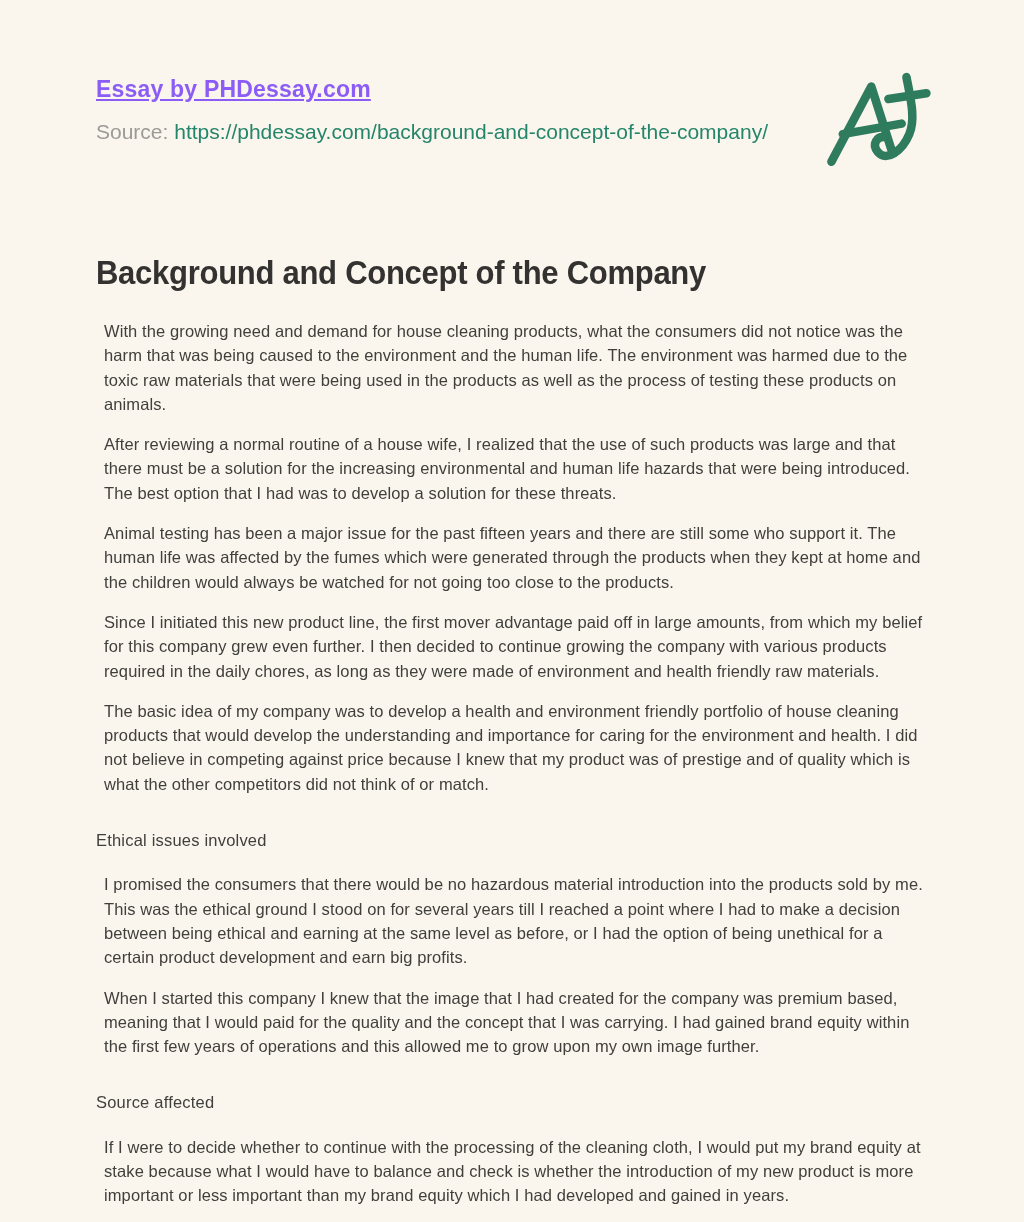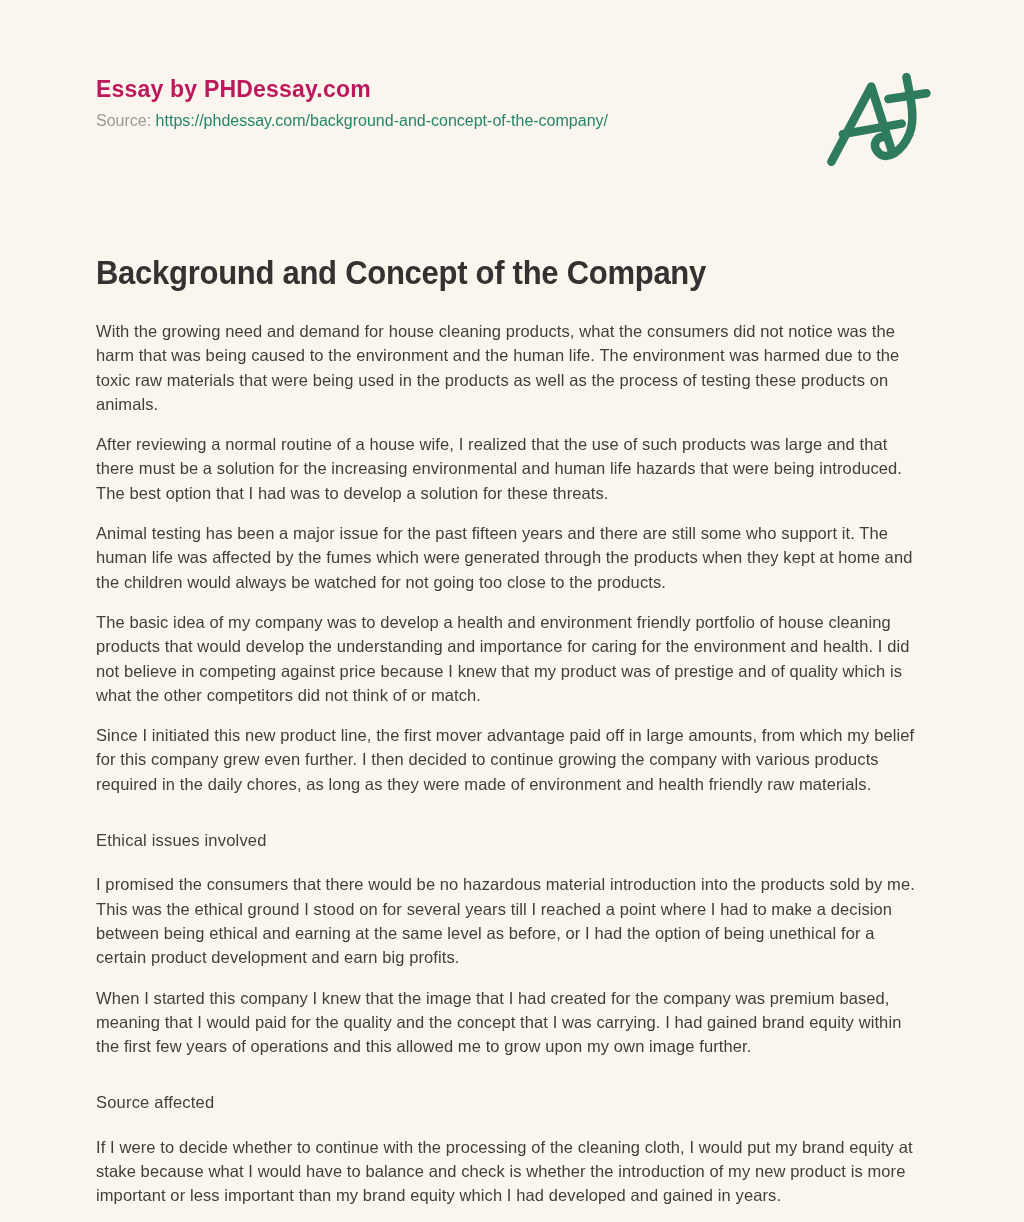--- a/index.html
+++ b/index.html
@@ -27,27 +27,28 @@
     display: flex;
     justify-content: space-between;
     align-items: flex-start;
   }
 
   .header-left { flex: 1 1 auto; }
 
   .byline {
     font-size: 23px;
     font-weight: 700;
-    color: #be185d;
+    color: #8b5cf6;
     letter-spacing: 0.2px;
+    text-decoration: underline;
   }
 
   .source-line {
-    margin-top: 9px;
-    font-size: 16px;
+    margin-top: 17px;
+    font-size: 21px;
     color: #9c9a96;
   }
 
   .source-line a {
     color: #25856a;
     text-decoration: none;
   }
 
   .logo {
     flex: 0 0 auto;
@@ -71,21 +72,21 @@
   }
 
   .article {
     margin-top: 27px;
     max-width: 832px;
   }
 
   .article p {
     font-size: 16.5px;
     line-height: 24.3px;
-    margin: 0 0 16px 0;
+    margin: 0 0 16px 8px;
     color: #413f3c;
     letter-spacing: 0.1px;
   }
 
   .article h2 {
     font-size: 16.5px;
     line-height: 24.3px;
     font-weight: 400;
     color: #413f3c;
     margin: 32px 0 20px 0;
@@ -119,22 +120,22 @@
       </svg>
     </div>
   </div>
 
   <h1 class="page-title">Background and Concept of the Company</h1>
 
   <div class="article">
     <p>With the growing need and demand for house cleaning products, what the consumers did not notice was the harm that was being caused to the environment and the human life. The environment was harmed due to the toxic raw materials that were being used in the products as well as the process of testing these products on animals.</p>
     <p>After reviewing a normal routine of a house wife, I realized that the use of such products was large and that there must be a solution for the increasing environmental and human life hazards that were being introduced. The best option that I had was to develop a solution for these threats.</p>
     <p>Animal testing has been a major issue for the past fifteen years and there are still some who support it. The human life was affected by the fumes which were generated through the products when they kept at home and the children would always be watched for not going too close to the products.</p>
+    <p>Since I initiated this new product line, the first mover advantage paid off in large amounts, from which my belief for this company grew even further. I then decided to continue growing the company with various products required in the daily chores, as long as they were made of environment and health friendly raw materials.</p>
     <p>The basic idea of my company was to develop a health and environment friendly portfolio of house cleaning products that would develop the understanding and importance for caring for the environment and health. I did not believe in competing against price because I knew that my product was of prestige and of quality which is what the other competitors did not think of or match.</p>
-    <p>Since I initiated this new product line, the first mover advantage paid off in large amounts, from which my belief for this company grew even further. I then decided to continue growing the company with various products required in the daily chores, as long as they were made of environment and health friendly raw materials.</p>
     <h2>Ethical issues involved</h2>
     <p>I promised the consumers that there would be no hazardous material introduction into the products sold by me. This was the ethical ground I stood on for several years till I reached a point where I had to make a decision between being ethical and earning at the same level as before, or I had the option of being unethical for a certain product development and earn big profits.</p>
     <p>When I started this company I knew that the image that I had created for the company was premium based, meaning that I would paid for the quality and the concept that I was carrying. I had gained brand equity within the first few years of operations and this allowed me to grow upon my own image further.</p>
     <h2>Source affected</h2>
     <p>If I were to decide whether to continue with the processing of the cleaning cloth, I would put my brand equity at stake because what I would have to balance and check is whether the introduction of my new product is more important or less important than my brand equity which I had developed and gained in years.</p>
     <p>Let us not forget that brand equity is not built over night and neither is the confidence that the customers have in you. This is an elaborate process which allows the customers to first use the product and then feel comfortable with it. Once the customer is comfortab</p>
   </div>
 
 </div>
 

